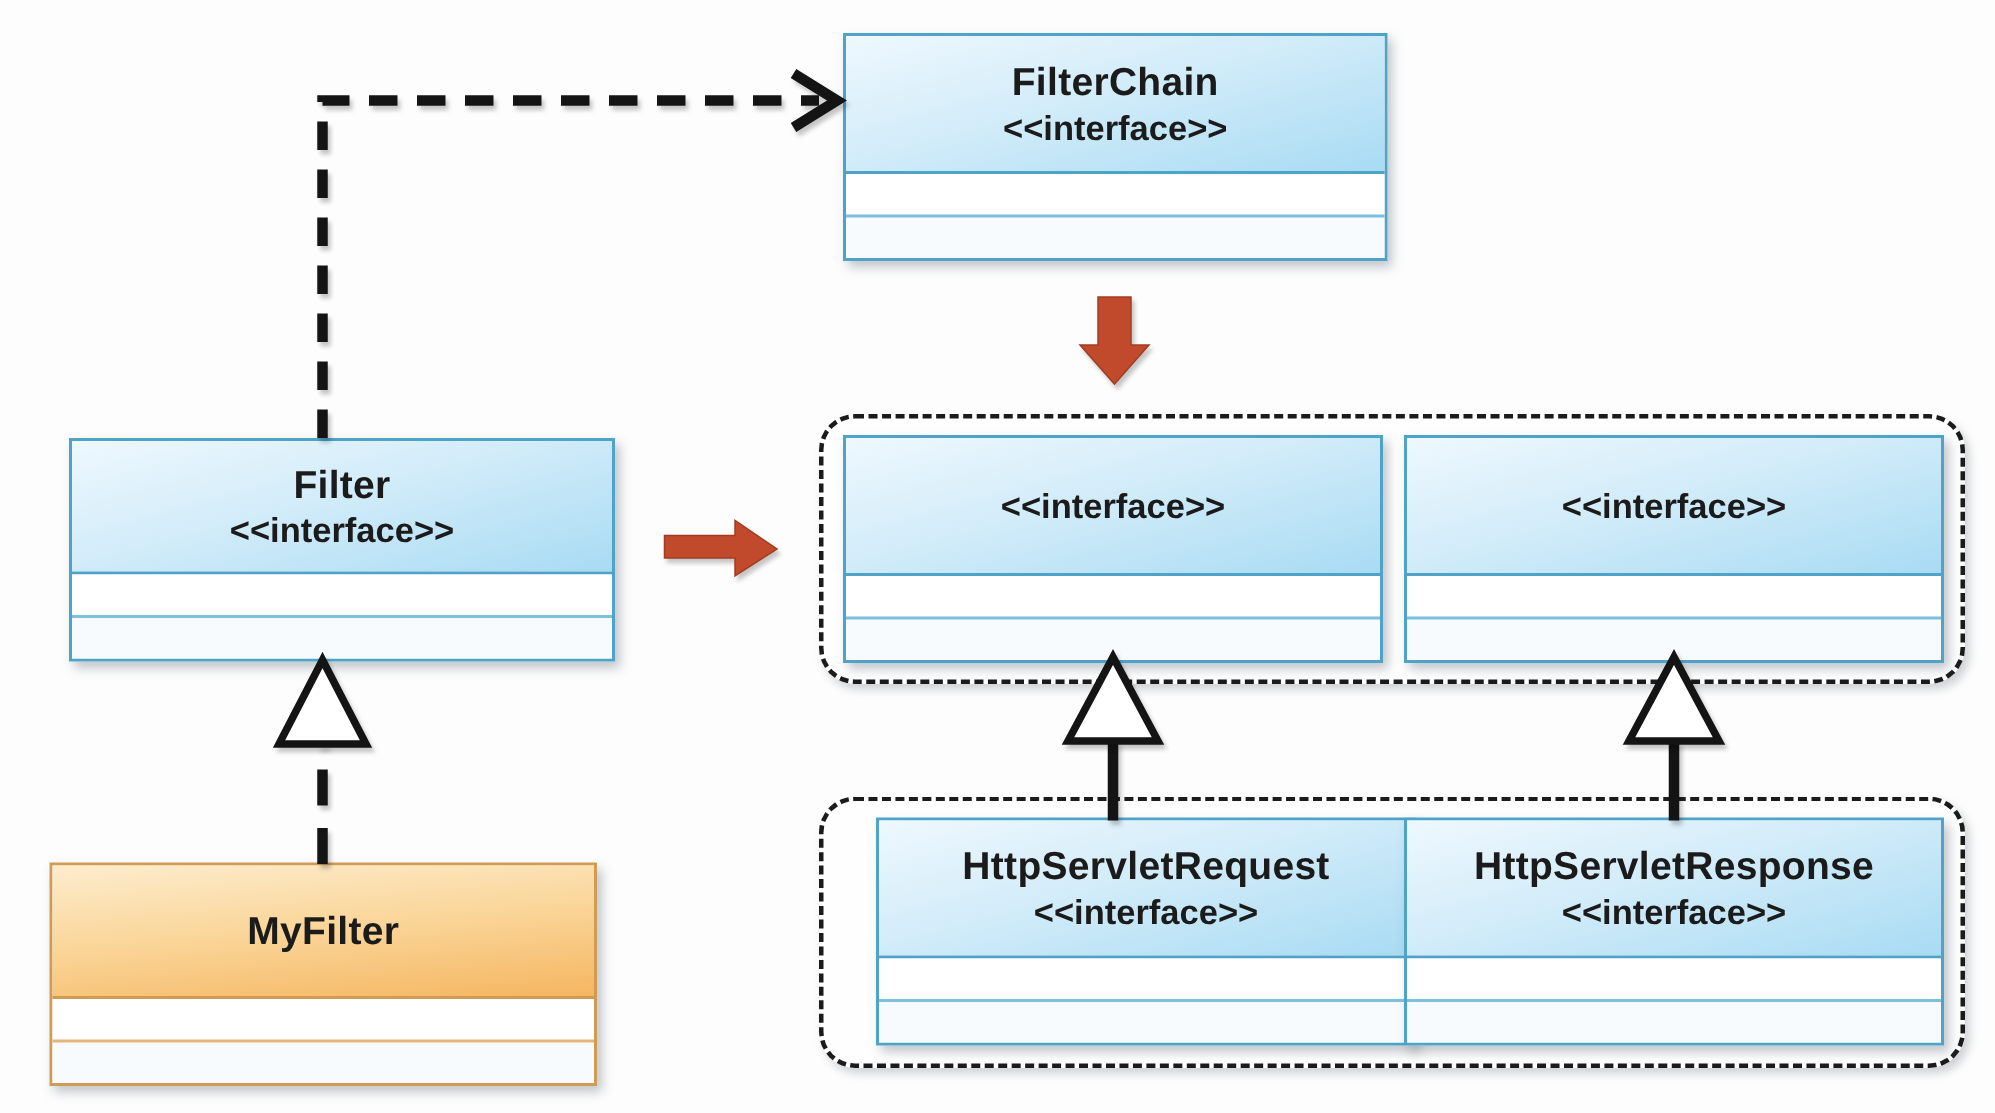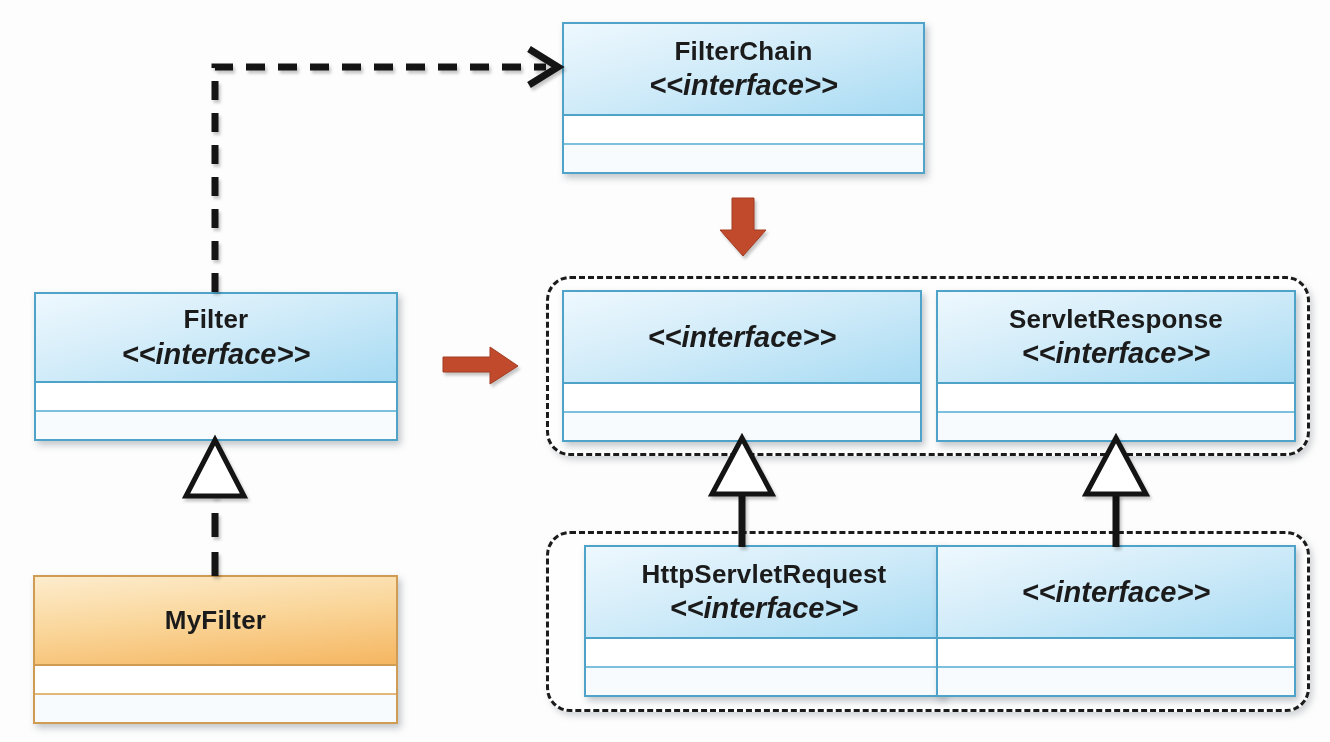--- a/index.html
+++ b/index.html
@@ -47,24 +47,23 @@
     justify-content:center;
     line-height:1.25;
   }
   .uml-box .title{
     font-size:26px;
     font-weight:bold;
     color:var(--text-dark);
     letter-spacing:.2px;
   }
   .uml-box .stereo{
-    font-size:29px;
+    font-size:23px;
     font-weight:bold;
     color:var(--text-dark);
-    font-style:italic;
   }
   .uml-box .row{
     height:27px;
     background:#ffffff;
   }
   .uml-box .row.last{
     background:#f7fbfd;
   }
   .uml-box.blue{
     border:2px solid var(--interface-border);
@@ -139,21 +138,21 @@
 
   <div class="uml-box blue" style="left:562px;top:22px;width:359px;height:148px">
     <div class="hdr">
       <span class="title">FilterChain</span>
       <span class="stereo">&lt;&lt;interface&gt;&gt;</span>
     </div>
     <div class="row"></div>
     <div class="row last"></div>
   </div>
 
-  <div class="uml-box blue" style="left:34px;top:292px;width:360px;height:145px">
+  <div class="uml-box blue" style="left:46px;top:292px;width:360px;height:145px">
     <div class="hdr">
       <span class="title">Filter</span>
       <span class="stereo">&lt;&lt;interface&gt;&gt;</span>
     </div>
     <div class="row"></div>
     <div class="row last"></div>
   </div>
 
   <div class="uml-box orange" style="left:33px;top:575px;width:361px;height:145px">
     <div class="hdr">
@@ -166,38 +165,38 @@
   <div class="uml-box blue" style="left:562px;top:290px;width:356px;height:148px">
     <div class="hdr">
       <span class="stereo">&lt;&lt;interface&gt;&gt;</span>
     </div>
     <div class="row"></div>
     <div class="row last"></div>
   </div>
 
   <div class="uml-box blue" style="left:936px;top:290px;width:356px;height:148px">
     <div class="hdr">
-      <span class="title">ServletResponse</span>
       <span class="stereo">&lt;&lt;interface&gt;&gt;</span>
     </div>
     <div class="row"></div>
     <div class="row last"></div>
   </div>
 
   <div class="uml-box blue" style="left:584px;top:545px;width:356px;height:148px">
     <div class="hdr">
       <span class="title">HttpServletRequest</span>
       <span class="stereo">&lt;&lt;interface&gt;&gt;</span>
     </div>
     <div class="row"></div>
     <div class="row last"></div>
   </div>
 
   <div class="uml-box blue" style="left:936px;top:545px;width:356px;height:148px">
     <div class="hdr">
+      <span class="title">HttpServletResponse</span>
       <span class="stereo">&lt;&lt;interface&gt;&gt;</span>
     </div>
     <div class="row"></div>
     <div class="row last"></div>
   </div>
 
   <svg class="edges" width="1330" height="742" viewBox="0 0 1330 742">
 
     <path class="dep-line shadow" d="M 215 292 L 215 67 L 546 67"></path>
     <path class="open-head shadow" d="M 529 49 L 558 67 L 529 85"></path>

